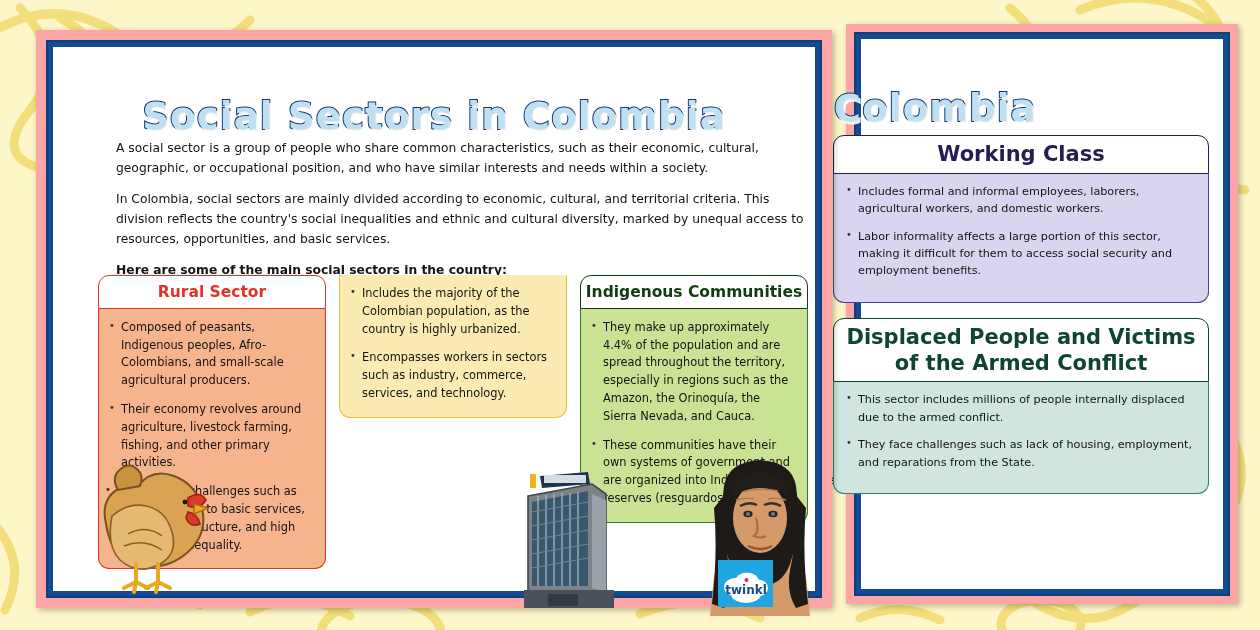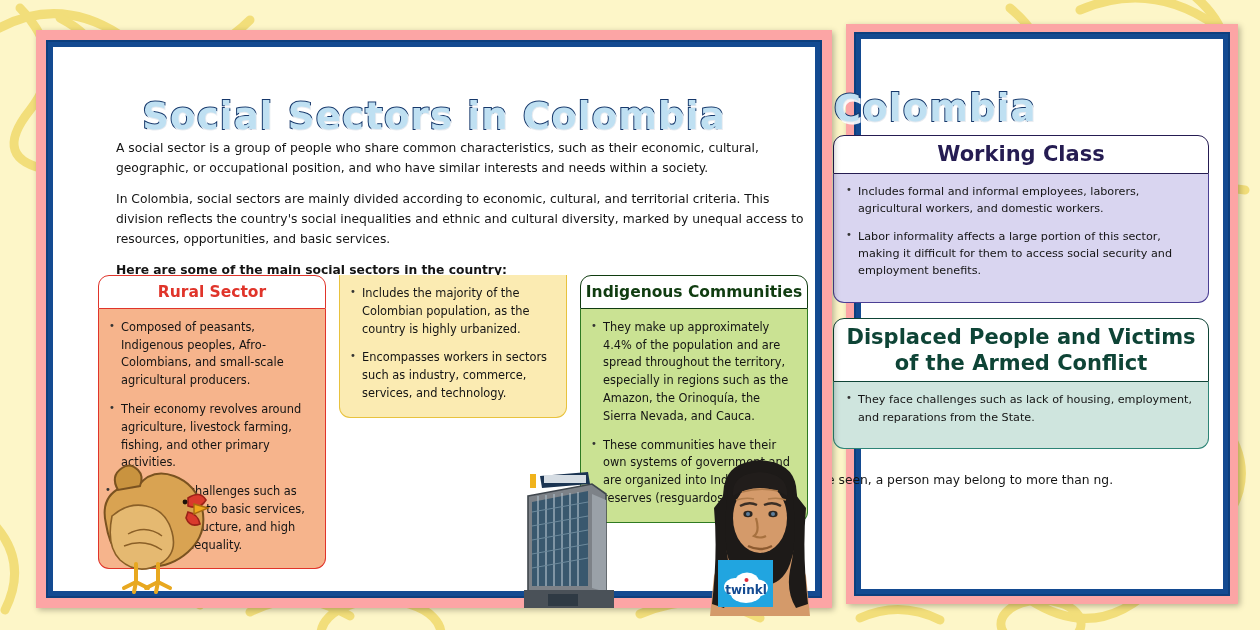--- a/index.html
+++ b/index.html
@@ -275,20 +275,21 @@
             <li>Includes formal and informal employees, laborers, agricultural workers, and domestic workers.</li>
             <li>Labor informality affects a large portion of this sector, making it difficult for them to access social security and employment benefits.</li>
           </ul>
         </div>
       </div>
 
       <div class="card displaced">
         <div class="card-head">Displaced People and Victims of the Armed Conflict</div>
         <div class="card-body">
           <ul>
+            <li>This sector includes millions of people internally displaced due to the armed conflict.</li>
             <li>They face challenges such as lack of housing, employment, and reparations from the State.</li>
           </ul>
         </div>
       </div>
 
     </div>
 
     <div class="body-text" id="back-outro">
       <p>ities, and, as can be seen, a person may belong to more than ng.</p>
       <p>ant population.</p>

